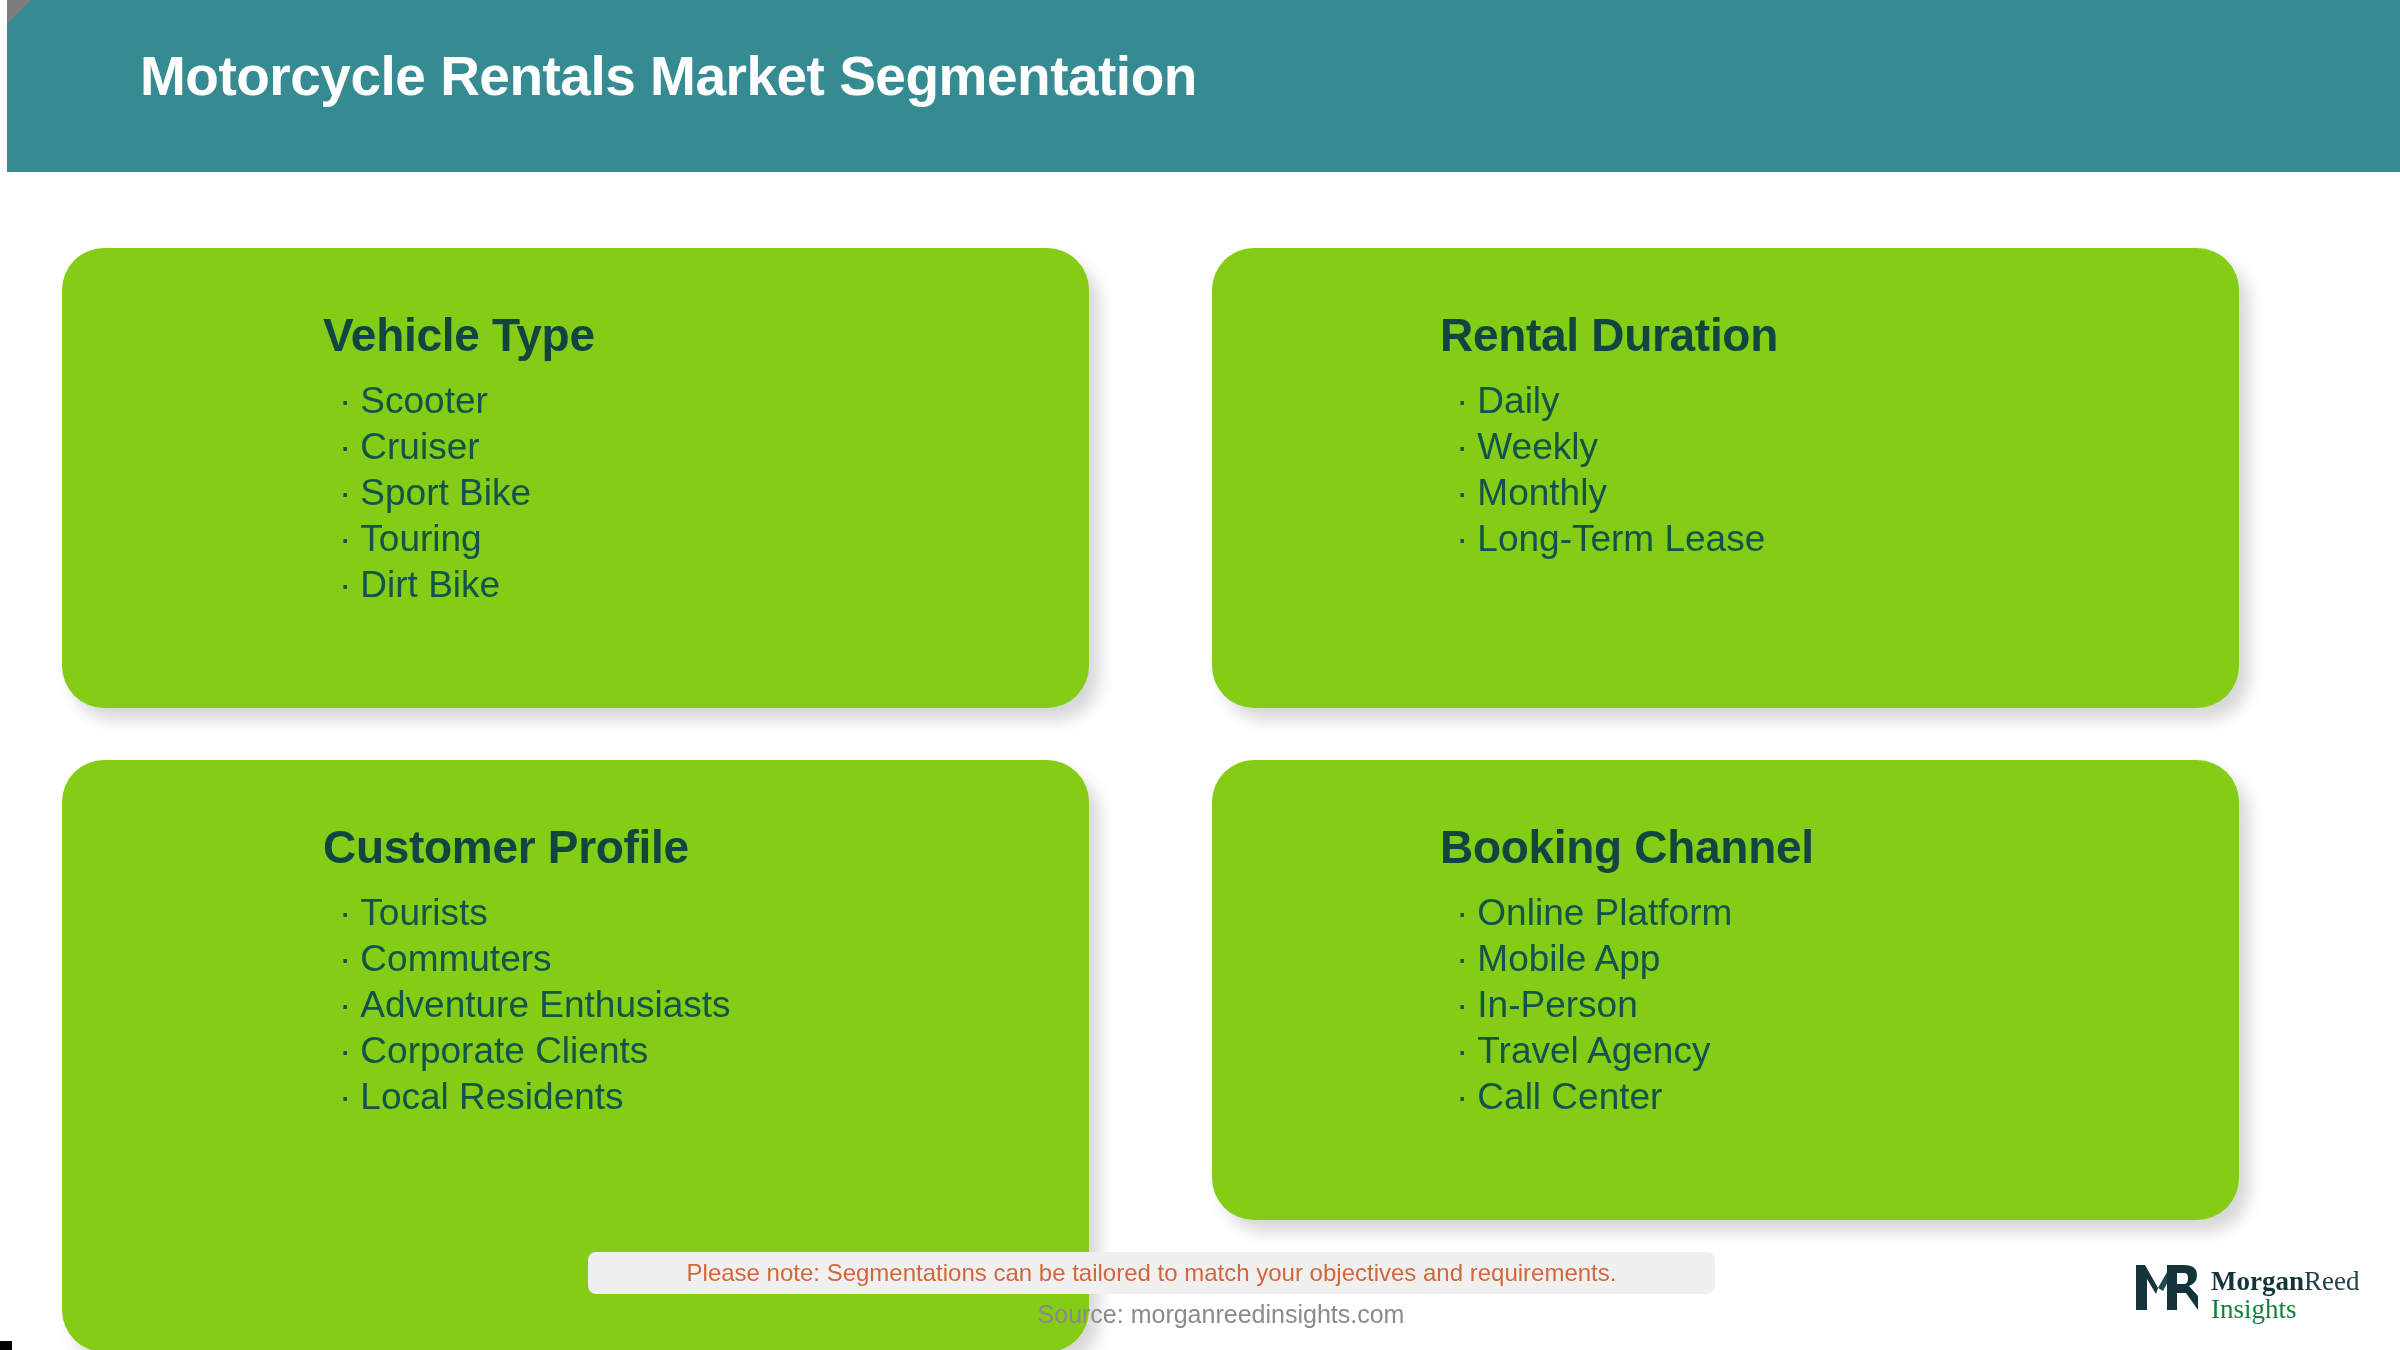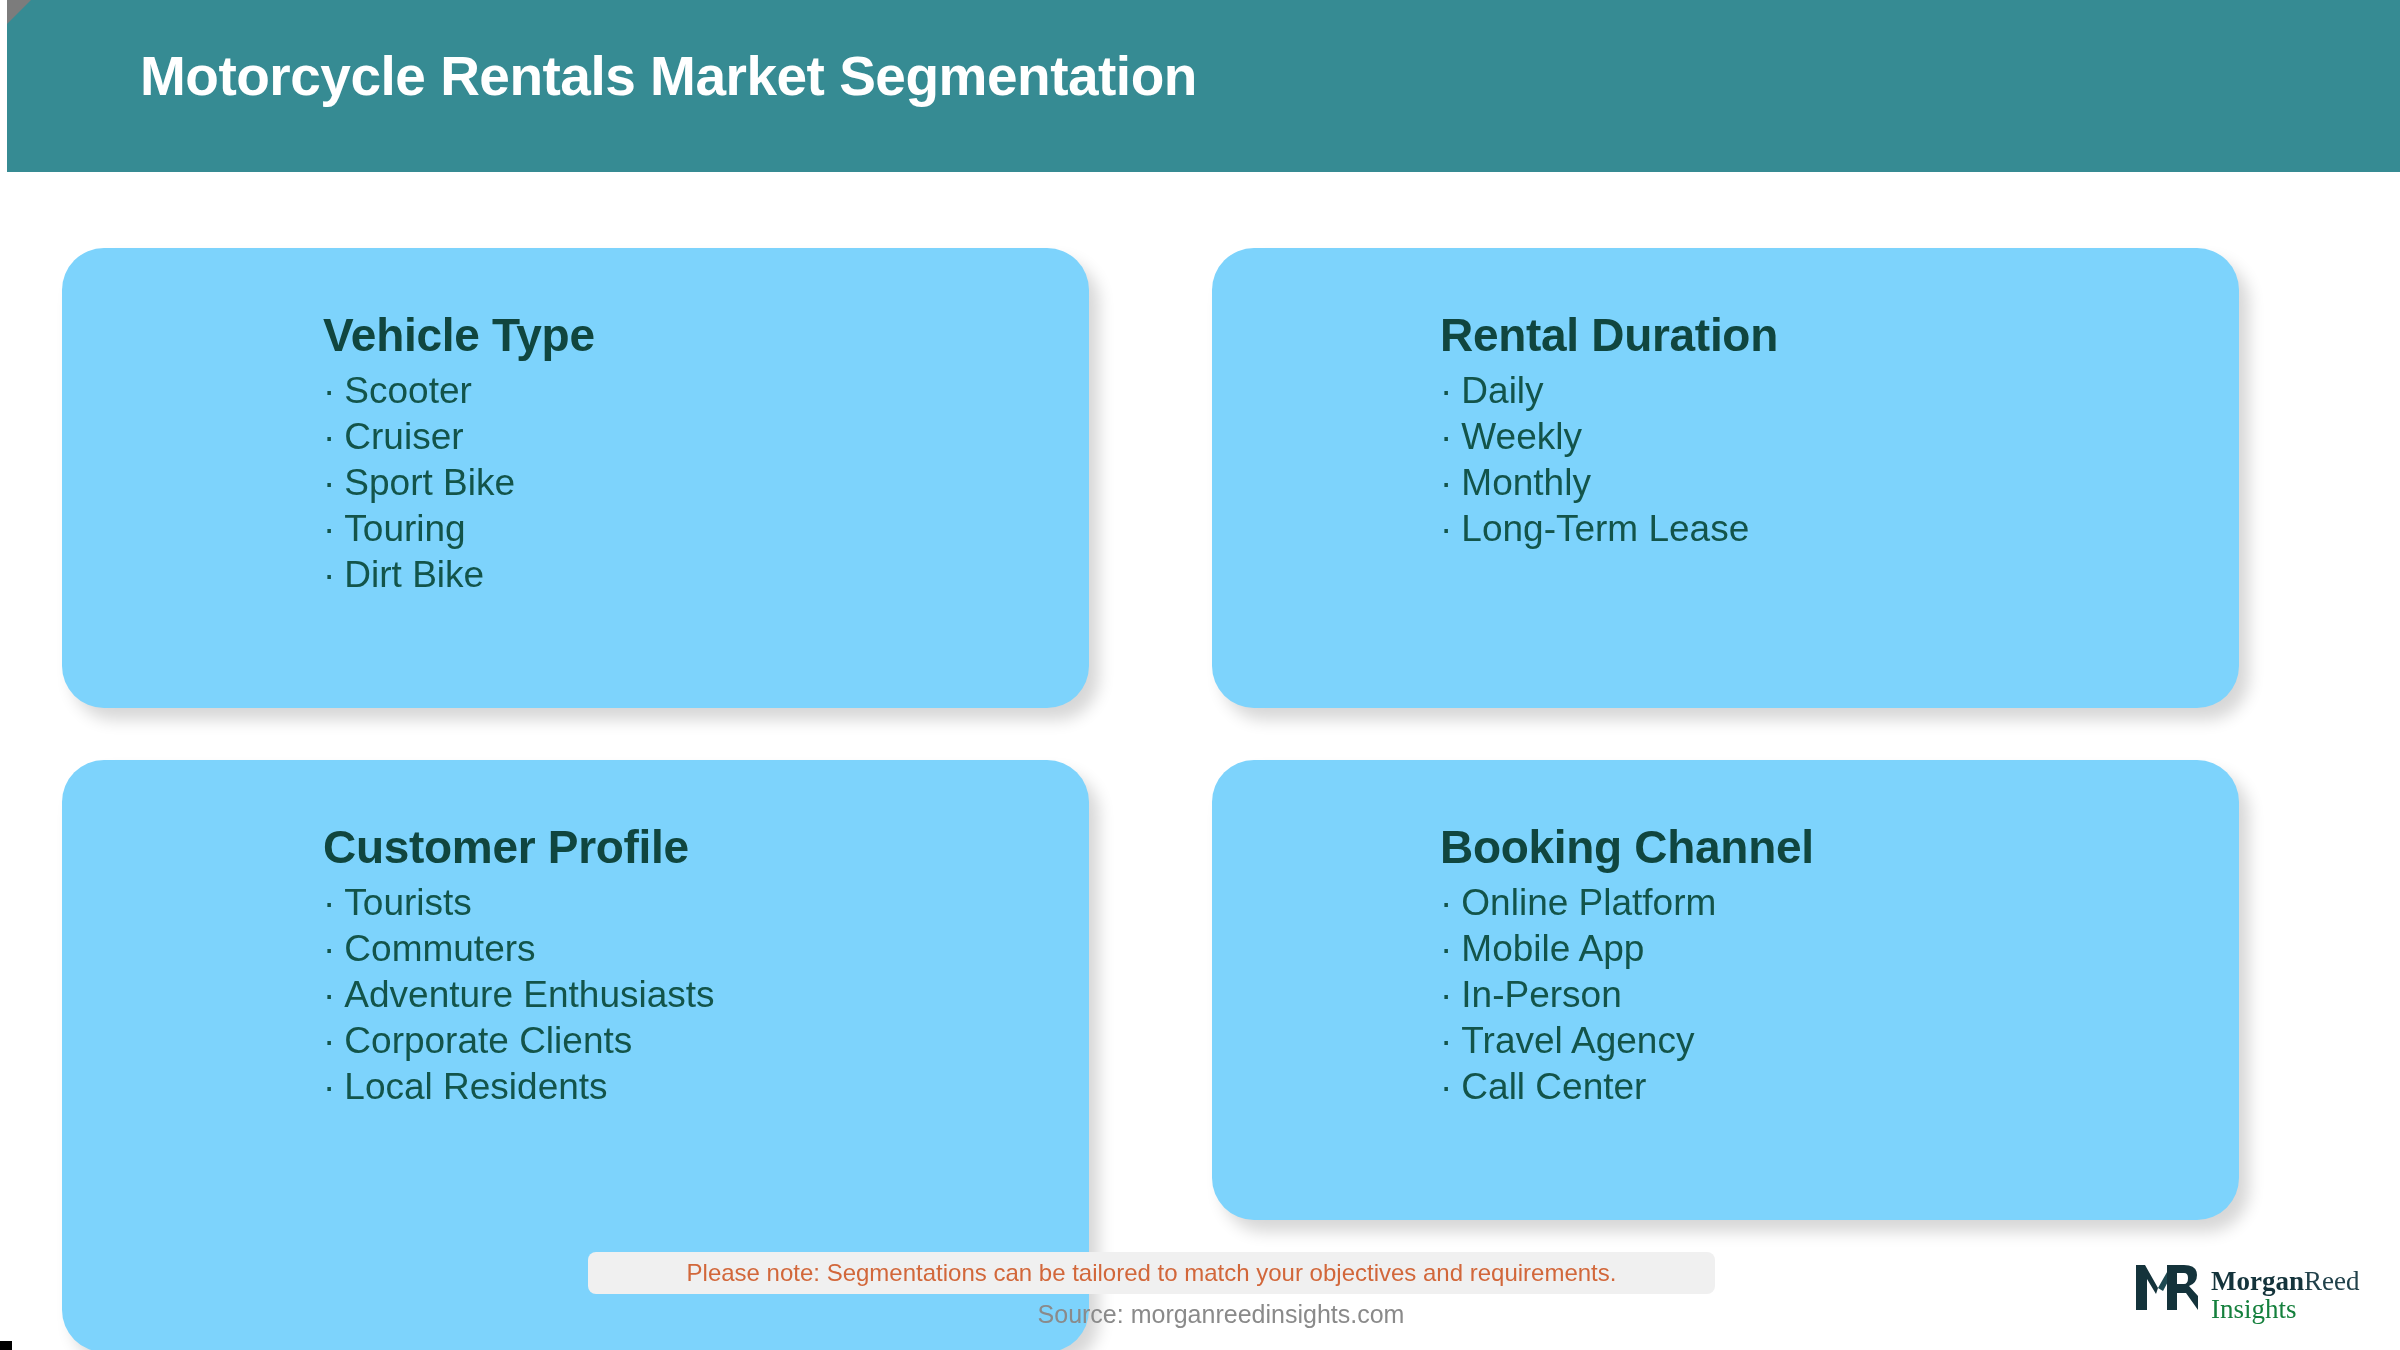--- a/index.html
+++ b/index.html
@@ -46,21 +46,21 @@
   
   .cards {
     position: absolute;
     left: 0;
     top: 172px;
     width: 2400px;
     height: 1060px;
   }
   .card {
     position: absolute;
-    background: #7dd3fc;
+    background: #84cc16;
     border-radius: 42px;
     box-shadow: 10px 12px 16px rgba(0,0,0,0.16);
     box-sizing: border-box;
     padding: 60px 64px;
   }
   .card-tl { left: 62px;   top: 76px;  width: 1027px; height: 460px; }
   .card-tr { left: 1212px; top: 76px;  width: 1027px; height: 460px; }
   .card-bl { left: 62px;   top: 588px; width: 1027px; height: 592px; }
   .card-br { left: 1212px; top: 588px; width: 1027px; height: 460px; }
 
@@ -70,21 +70,21 @@
   .card-title {
     font-size: 46px;
     font-weight: bold;
     color: #10463f;
     margin: 0 0 6px 0;
     letter-spacing: -0.3px;
     white-space: nowrap;
   }
   .card-list {
     list-style: none;
-    margin: 0;
+    margin: 16px;
     padding: 0;
   }
   .card-list li {
     font-size: 37px;
     color: #13544a;
     line-height: 46px;
     white-space: nowrap;
   }
   .bullet-dot {
     display: inline-block;

